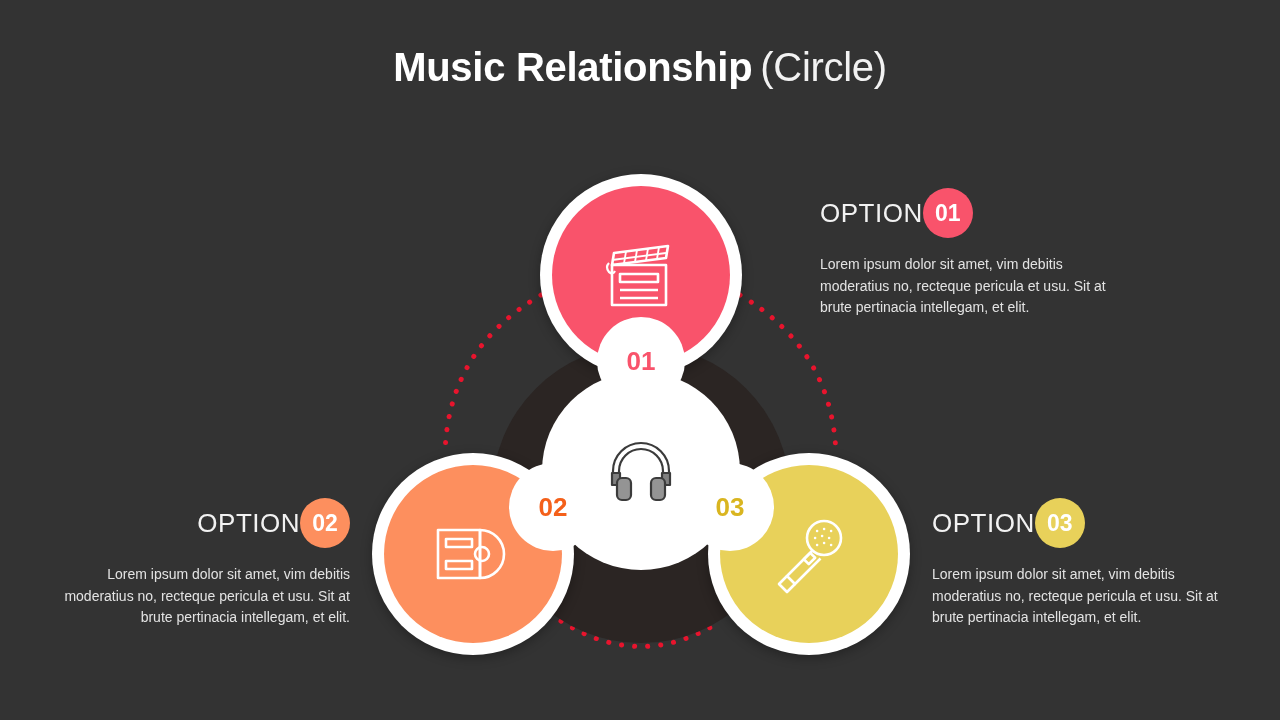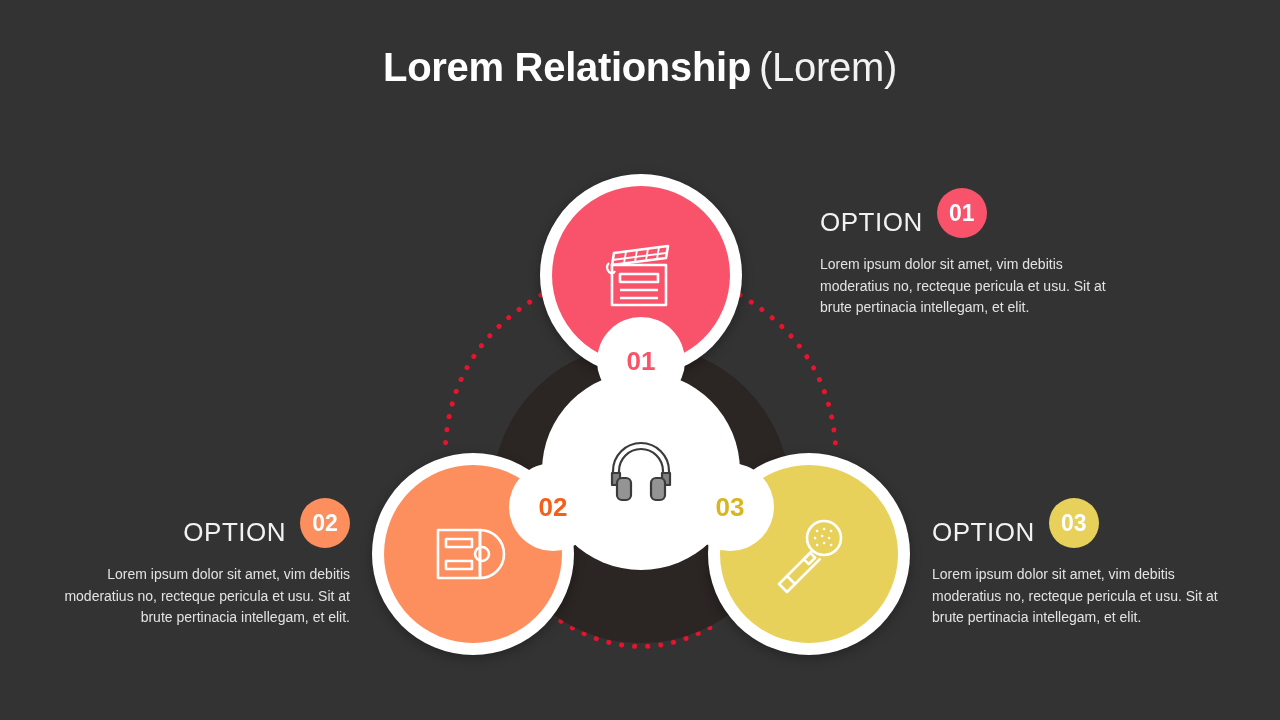--- a/index.html
+++ b/index.html
@@ -101,22 +101,21 @@
     justify-content: center;
   }
 
   
   .opt-text {
     position: absolute;
     width: 300px;
   }
   .opt-head {
     display: flex;
-    align-items: flex-end;
-    gap: 14px;
+    align-items: center;
     margin-bottom: 16px;
   }
   .opt-head.right-align {
     justify-content: flex-end;
   }
   .opt-label {
     font-size: 26px;
     color: #f2f2f2;
     letter-spacing: 0.5px;
   }
@@ -137,21 +136,21 @@
     line-height: 1.55;
     color: #e3e3e3;
   }
   .ta-left  { text-align: left; }
   .ta-right { text-align: right; }
 </style>
 </head>
 <body style="background: rgb(51, 51, 51);">
 
 <div id="title-bar">
-  <span id="title-main">Lorem Relationship</span><span id="title-sub">(Lorem)</span>
+  <span id="title-main">Music Relationship</span><span id="title-sub">(Circle)</span>
 </div>
 
 <div id="stage">
 
   <svg id="connector-svg" viewBox="0 0 1280 720">
 
     <path id="arc-a" d="M 541 295 Q 447 350 445 455" fill="none" stroke="#e8142d" stroke-width="5" stroke-linecap="round" stroke-dasharray="0.1 13"></path>
 
     <path id="arc-b" d="M 740 295 Q 833 350 836 455" fill="none" stroke="#e8142d" stroke-width="5" stroke-linecap="round" stroke-dasharray="0.1 13"></path>
 

